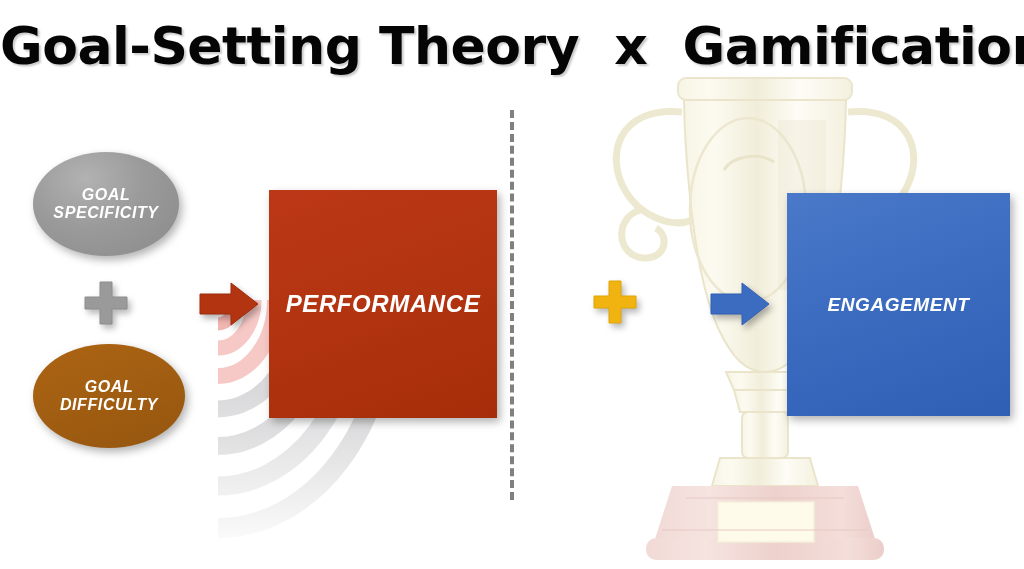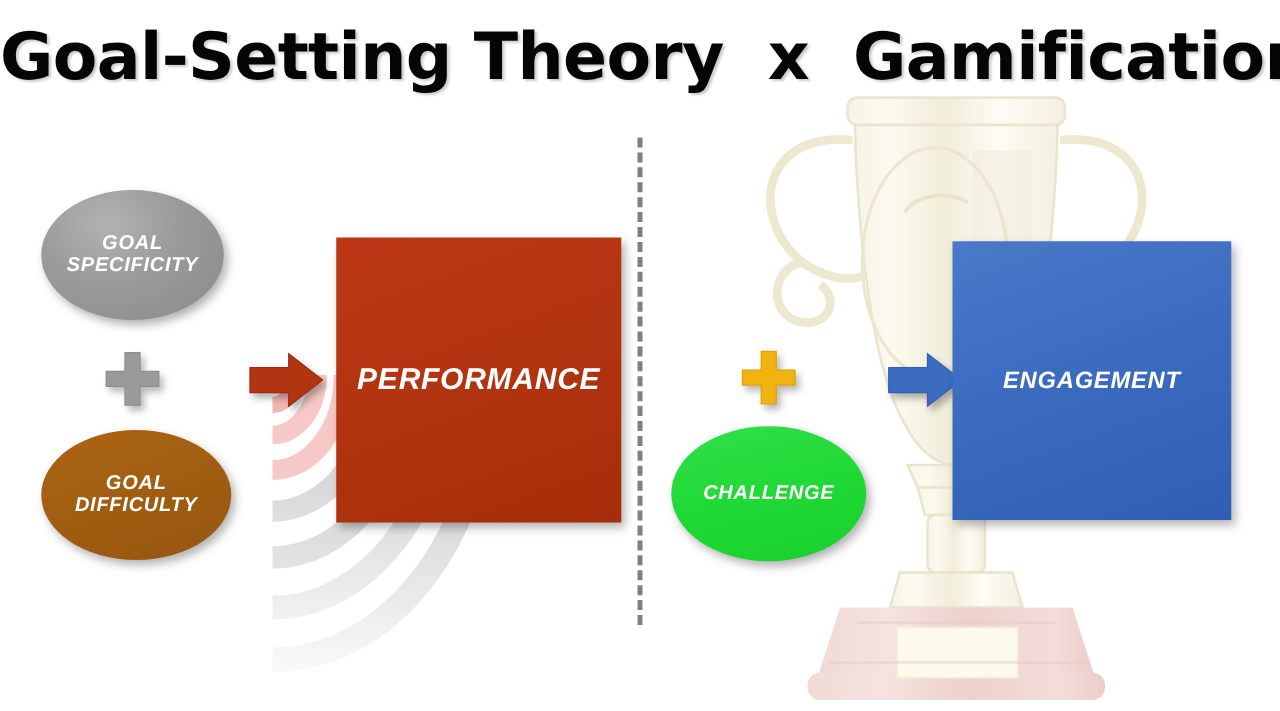--- a/index.html
+++ b/index.html
@@ -105,21 +105,21 @@
     left: 540px; top: 150px; width: 146px; height: 110px;
     font-size: 16px;
     background: linear-gradient(165deg, #f7bf16 0%, #f0b310 45%, #e8a508 100%);
   }
   #node-challenge {
     left: 537px; top: 341px; width: 156px; height: 108px;
     font-size: 16px;
     background: linear-gradient(165deg, #2fe04a 0%, #22da37 45%, #17d02b 100%);
   }
   #node-engagement {
-    left: 762px; top: 193px; width: 223px; height: 223px;
+    left: 787px; top: 193px; width: 223px; height: 223px;
     font-size: 19px;
     background: linear-gradient(160deg, #4a79c9 0%, #3c6cc0 45%, #2f5fb5 100%);
   }
 
   
   .plus {
     position: absolute;
     width: 46px; height: 46px;
     z-index: 30;
     filter: drop-shadow(3px 4px 3px rgba(0,0,0,0.28));
@@ -235,23 +235,20 @@
 
   <svg class="arrow" id="arrow-left" viewBox="0 0 62 46">
     <path d="M2 13 H33 V2 L60 23 L33 44 V33 H2 Z" fill="#b33410" stroke="#9c2c0b" stroke-width="1"></path>
   </svg>
 
   <div class="node" id="node-performance">
     <span>PERFORMANCE</span>
   </div>
 
 
-  <div class="node ellipse" id="node-challenge">
-    <span>CHALLENGE</span>
-  </div>
 
   <svg class="plus" id="plus-right" viewBox="0 0 46 46">
     <path d="M17 2 H29 V17 H44 V29 H29 V44 H17 V29 H2 V17 H17 Z" fill="#f0b310" stroke="#e0a408" stroke-width="1"></path>
   </svg>
 
   <svg class="arrow" id="arrow-right" viewBox="0 0 62 46">
     <path d="M2 13 H33 V2 L60 23 L33 44 V33 H2 Z" fill="#3c6cc0" stroke="#2f5fb5" stroke-width="1"></path>
   </svg>
 
   <div class="node" id="node-engagement">

